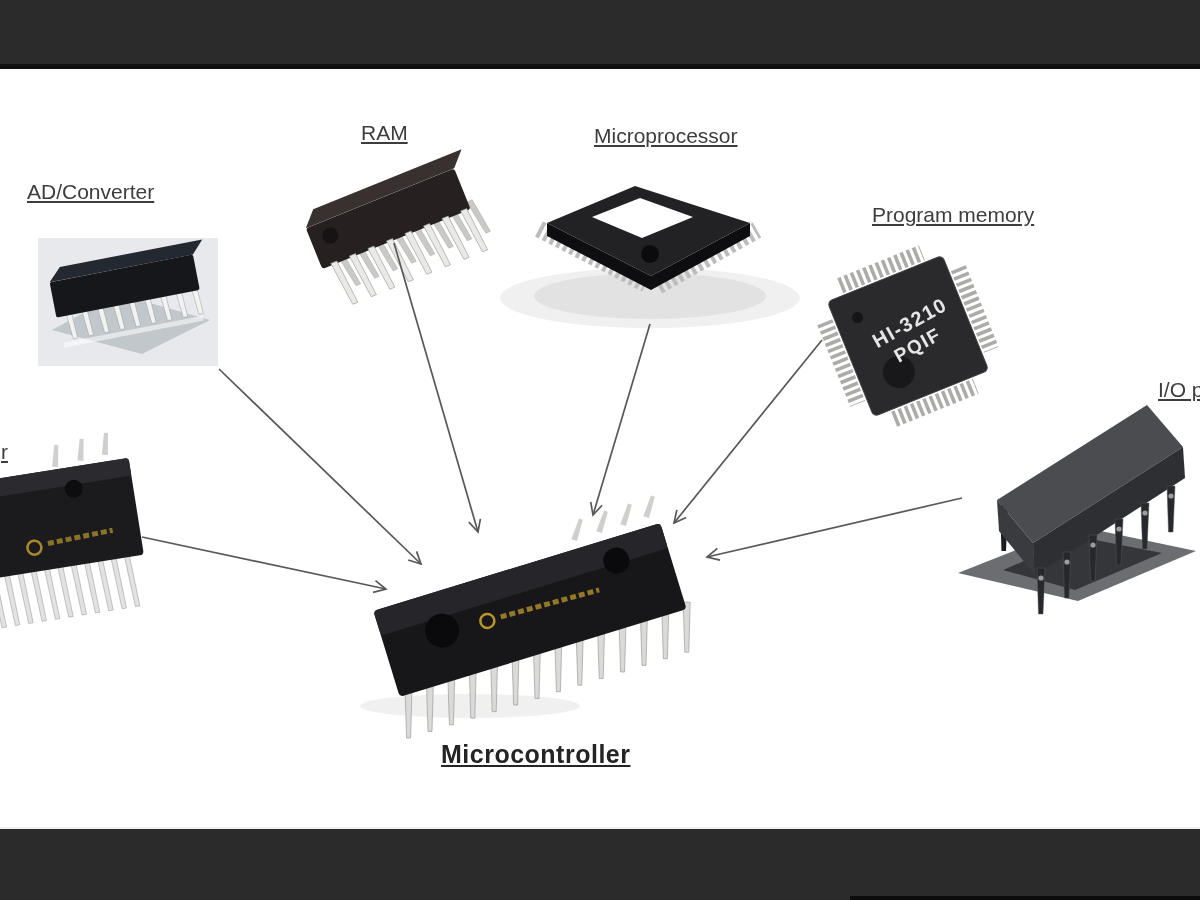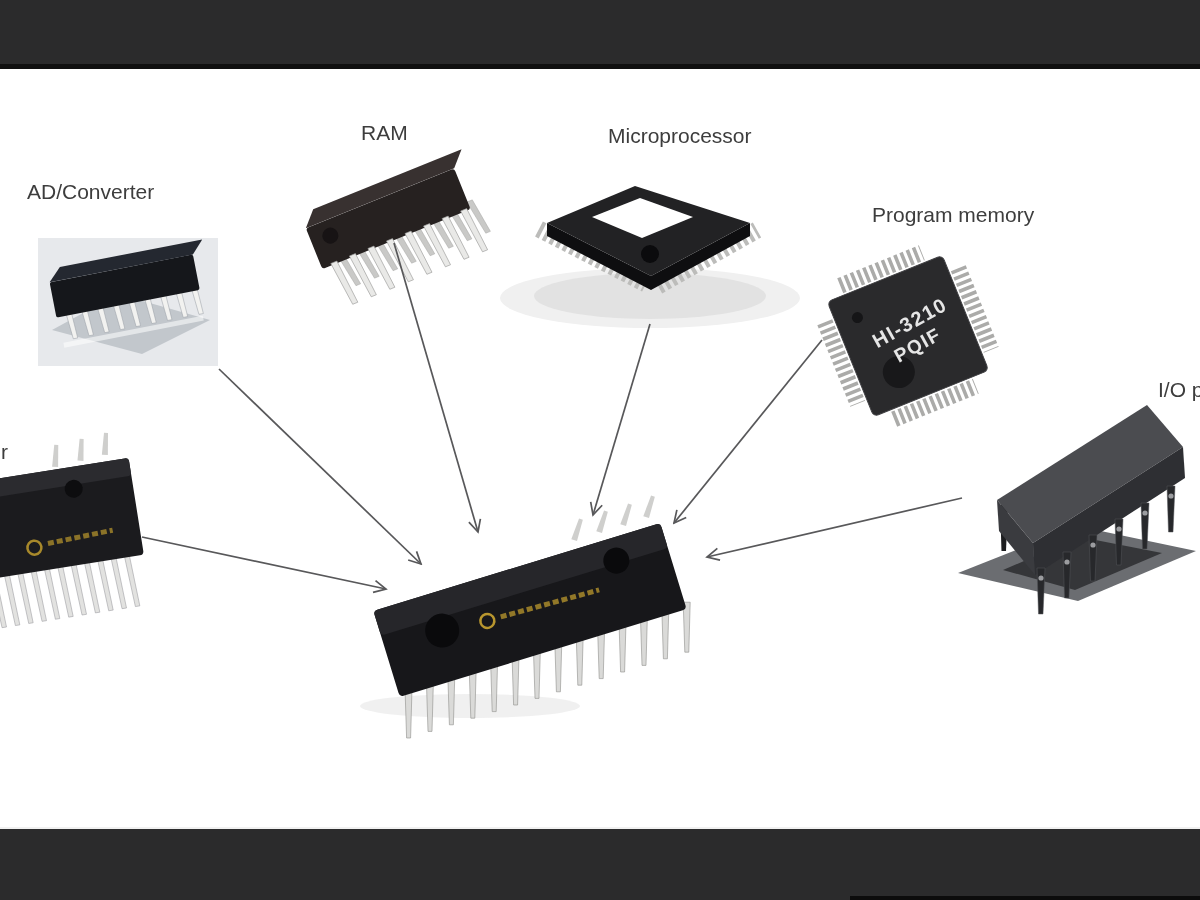--- a/index.html
+++ b/index.html
@@ -20,21 +20,21 @@
     border-top:2px solid var(--bottom-bar-divider,#f1f1f1);
     z-index:30;
   }
   .bottom-sliver{
     position:absolute;left:850px;top:896px;width:350px;height:4px;
     background:#0c0c0c;z-index:31;
   }
   .scene{position:absolute;left:0;top:0;z-index:10;}
   .label{
     position:absolute;z-index:20;font-size:21px;line-height:1.15;
-    color:var(--label-text,#3d3d3d);white-space:nowrap;
+    color:var(--label-text,#3d3d3d);white-space:nowrap;text-decoration:underline;
   }
   .label--center{
     font-weight:bold;font-size:25px;letter-spacing:.5px;
     color:var(--center-label-text,#242424);
   }
   .arrow{stroke:var(--arrow,#58585a);stroke-width:1.7;fill:none;}
   .arrowhead-glyph{stroke:var(--arrow,#58585a);fill:none;stroke-width:1.7;}
   .chip-marking{
     fill:var(--chip-marking-white,#e6e6e6);font-weight:bold;
     letter-spacing:1.5px;font-family:"Liberation Sans",sans-serif;
@@ -44,24 +44,25 @@
 <body>
 
 <div class="frame">
 
   <div class="bar-top"></div>
   <div class="bar-bottom"></div>
   <div class="bottom-sliver"></div>
 
   <div class="label" style="left:27px;top:180px">AD/Converter</div>
   <div class="label" style="left:361px;top:121px">RAM</div>
-  <div class="label" style="left:608px;top:124px">Microprocessor</div>
+  <div class="label" style="left:594px;top:124px">Microprocessor</div>
   <div class="label" style="left:872px;top:203px">Program memory</div>
   <div class="label" style="left:1158px;top:378px">I/O p</div>
   <div class="label" style="left:1px;top:440px">r</div>
+  <div class="label label--center" style="left:441px;top:740px">Microcontroller</div>
 
   <svg class="scene" width="1200" height="900" viewBox="0 0 1200 900">
     <defs>
       <marker id="arrowhead" markerWidth="16" markerHeight="16" refX="14" refY="7.5" orient="auto" markerUnits="userSpaceOnUse">
         <path class="arrowhead-glyph" d="M2 1.5 L14 7.5 L2 13.5" stroke="#58585a" fill="none"></path>
       </marker>
       <path id="pin-mc" d="M0 0 L7 0 L5.6 50 L1.6 50 Z"></path>
       <path id="pin-left" d="M0 0 L5 0 L7.5 52 L3 52 Z"></path>
       <path id="pin-ram" d="M0 0 L6.5 0 L10.5 46 L5 46 Z"></path>
       <path id="pin-ram-back" d="M0 0 L6 0 L11 36 L6 36 Z"></path>

